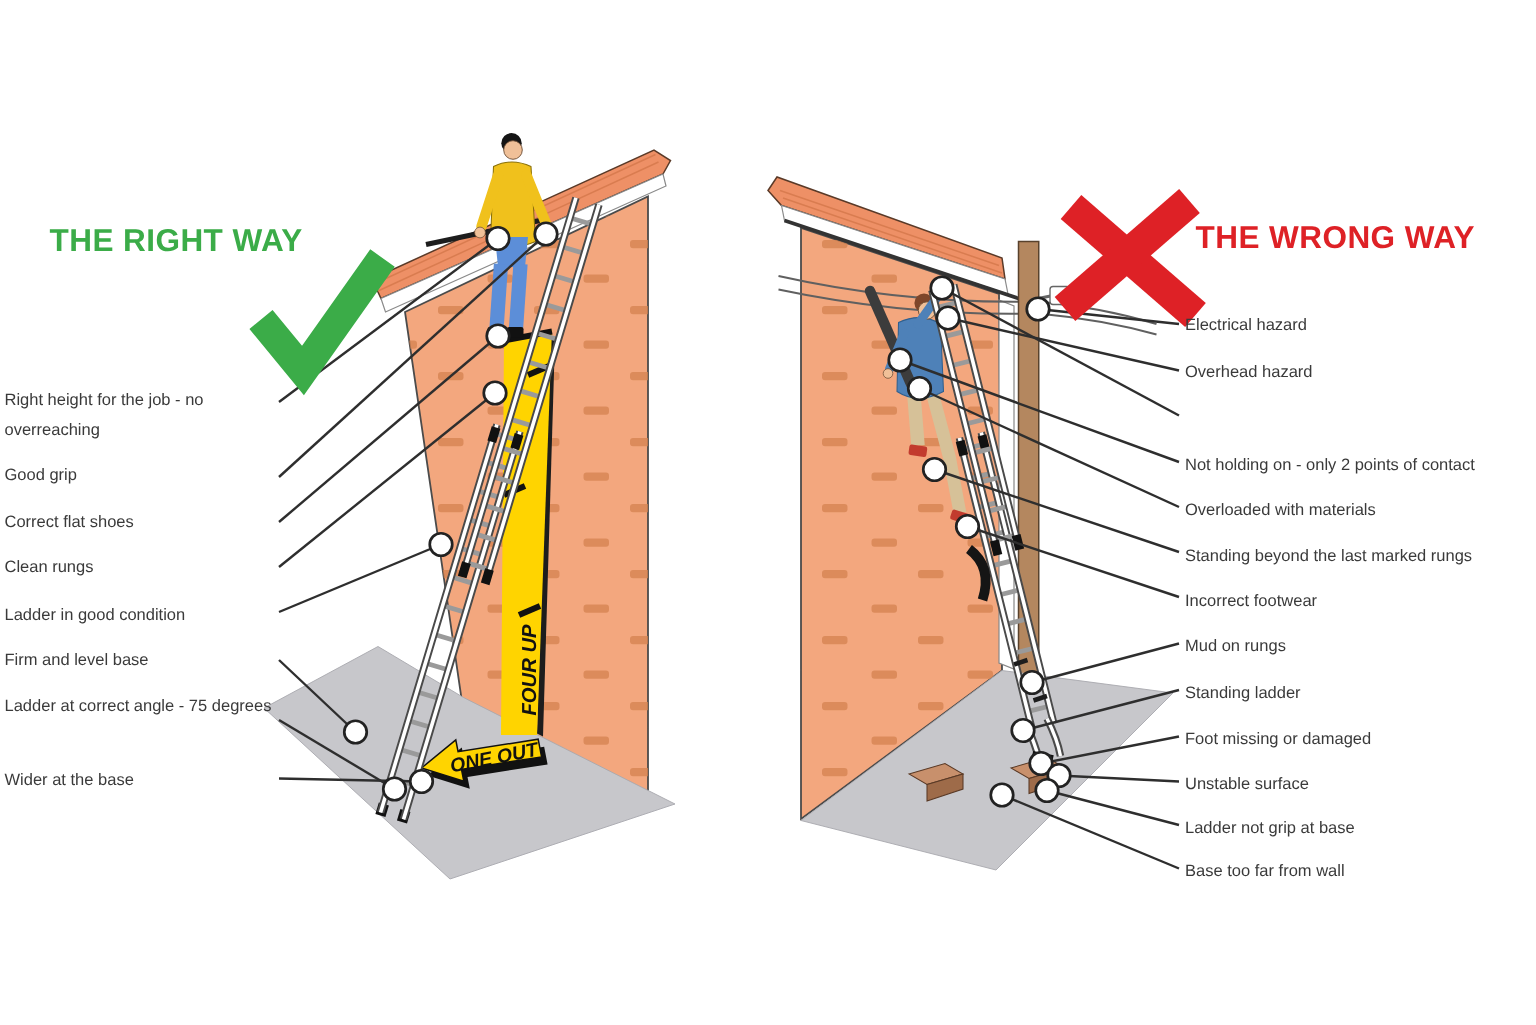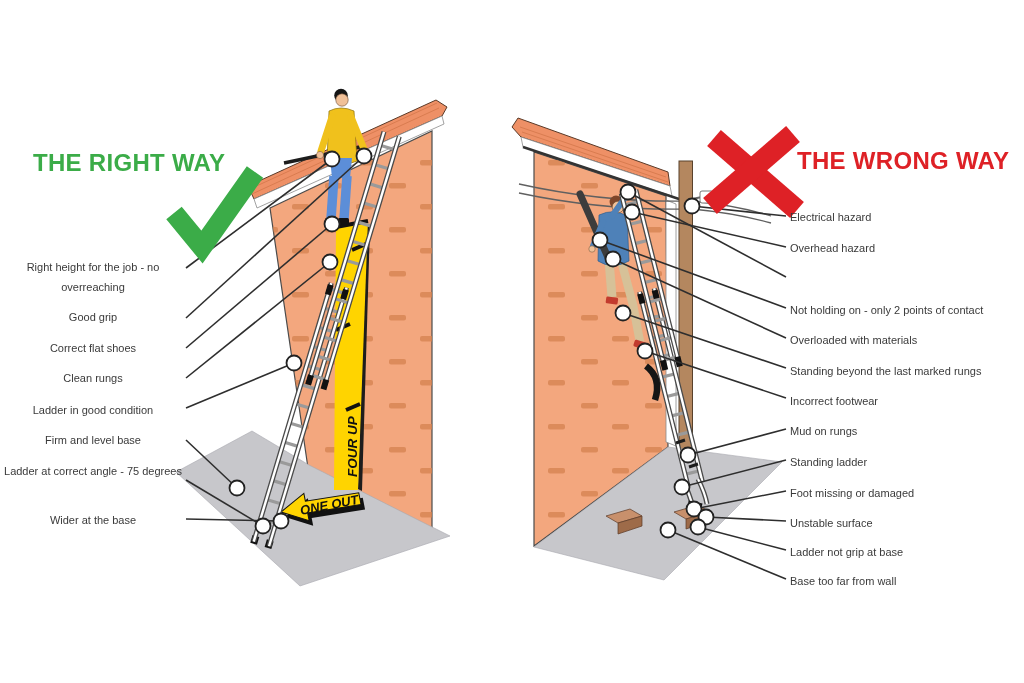--- a/index.html
+++ b/index.html
@@ -1,23 +1,23 @@
 <!DOCTYPE html>
 <html><head>
 <meta charset="utf-8">
 <style>
   html,body{margin:0;padding:0;background:#fff;}
   .stage{position:relative;width:1024px;height:683px;background:#ffffff;
          font-family:"Liberation Sans",sans-serif;overflow:hidden;}
   .stage svg{position:absolute;left:0;top:0;}
-  .title{position:absolute;font-size:24px;font-weight:bold;letter-spacing:.3px;white-space:nowrap;}
+  .title{position:absolute;font-size:21px;font-weight:bold;letter-spacing:.3px;white-space:nowrap;}
   .title-left{left:33px;top:149px;color:#3BAC48;}
   .title-right{left:797px;top:147px;color:#DE2126;}
   .lbl{position:absolute;font-size:11px;line-height:20px;color:#3a3a3a;}
-  .lbl-l{width:180px;text-align:center;left:3px;}
+  .lbl-l{width:180px;text-align:left;left:3px;}
   .lbl-r{left:790px;white-space:nowrap;}
   .svgtext{font-family:"Liberation Sans",sans-serif;font-weight:bold;font-style:italic;fill:#111;}
 </style>
 </head>
 <body>
 
 <div class="stage">
 
 <svg width="1024" height="683" viewBox="0 0 1024 683">
   <defs>

